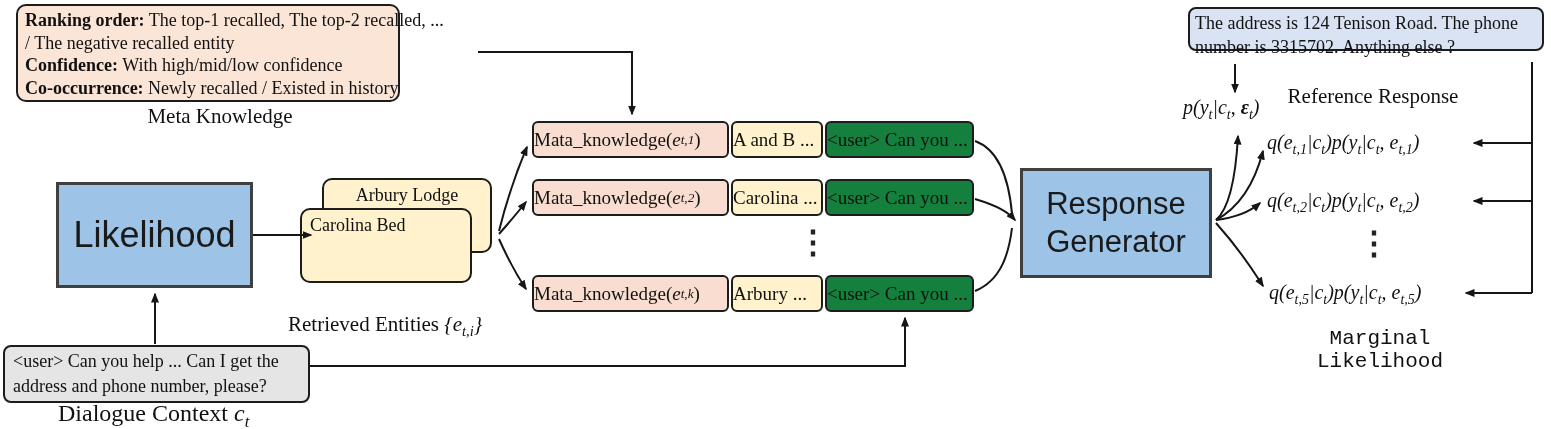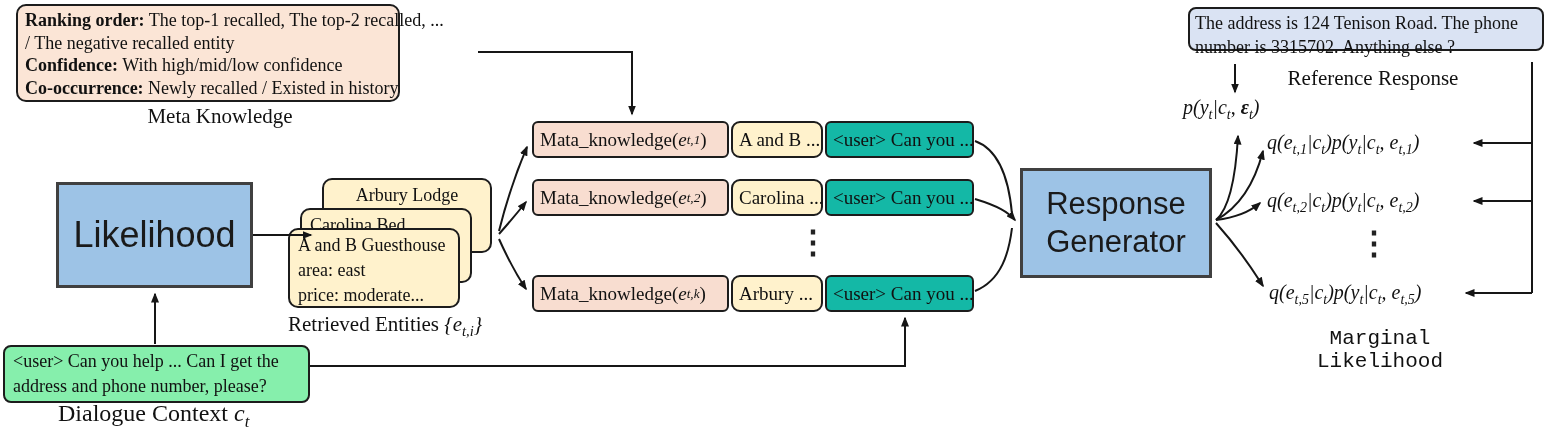--- a/index.html
+++ b/index.html
@@ -11,44 +11,44 @@
   .box{border:2px solid #1c1c1c;box-sizing:border-box;}
   .rounded{border-radius:10px;}
   
   .meta-box{left:4px;top:4px;width:384px;height:98px;background:#fbe5d6;padding:3px 7px;
     font-size:18px;line-height:22.5px;white-space:nowrap;margin-left:12px;}
   .meta-box b{font-weight:bold;}
   .meta-label{left:40px;top:104px;width:360px;text-align:center;font-size:21px;}
   
   .ref-box{left:1188px;top:7px;width:356px;height:44px;background:#dae3f3;border-radius:8px;
     padding:2px 5px;font-size:18px;line-height:24px;white-space:nowrap;}
-  .ref-label{left:1268px;top:66px;width:210px;text-align:center;font-size:21px;}
+  .ref-label{left:1268px;top:84px;width:210px;text-align:center;font-size:21px;}
   
   .blue-box{background:#9dc3e6;border:3px solid #404040;box-sizing:border-box;display:flex;
     flex-direction:column;align-items:center;justify-content:center;
     font-family:"Liberation Sans","DejaVu Sans",sans-serif;color:#1a1a1a;}
   .retriever{left:56px;top:182px;width:197px;height:106px;font-size:36px;}
   .rg{left:1020px;top:168px;width:192px;height:110px;font-size:31px;line-height:38px;}
   
   .card{background:#fff2cc;border:2px solid #1c1c1c;border-radius:10px;box-sizing:border-box;
     font-size:18px;line-height:25px;padding:3px 8px;}
   .card-back{left:322px;top:178px;width:170px;height:75px;text-align:center;}
   .card-mid{left:300px;top:208px;width:172px;height:75px;}
   .card-front{left:288px;top:228px;width:172px;height:80px;}
   .entities-label{left:288px;top:312px;font-size:21px;}
   
-  .dialogue-box{left:3px;top:345px;width:307px;height:58px;background:#86efac;border-radius:8px;
+  .dialogue-box{left:3px;top:345px;width:307px;height:58px;background:#e5e5e5;border-radius:8px;
     padding:2px 8px;font-size:18px;line-height:25px;white-space:nowrap;}
   .dialogue-label{left:58px;top:400px;font-size:21px;}
   
   .cell{border:2px solid #1c1c1c;box-sizing:border-box;border-radius:6px;display:flex;
-    align-items:center;padding-left:6px;font-size:19px;height:37px;position:absolute;white-space:nowrap;}
+    align-items:center;padding-left:0;font-size:19px;height:37px;position:absolute;white-space:nowrap;}
   .cell-pink{background:#f8ddd0;left:532px;width:197px;}
-  .cell-yellow{background:#fff2cc;left:731px;width:92px;border-radius:9px;}
-  .cell-green{background:#14b8a6;left:825px;width:149px;}
+  .cell-yellow{background:#fff2cc;left:731px;width:92px;}
+  .cell-green{background:#15803d;left:825px;width:149px;}
   .row1{top:121px;} .row2{top:179px;} .row3{top:275px;}
   
   .formula{font-size:20px;white-space:nowrap;font-family:Liberation Serif, serif;}
   .f-p{left:1183px;top:96px;}
   .f-q1{left:1267px;top:131px;}
   .f-q2{left:1267px;top:189px;}
   .f-q5{left:1269px;top:281px;}
   .marginal-label{left:1270px;top:327px;width:220px;text-align:center;font-size:21px;font-family:Liberation Mono, monospace;}
   .m-i{font-style:italic;}
   .m-n{font-style:normal;}
@@ -80,25 +80,20 @@
 
   <div class="abs blue-box retriever">
     <span>Likelihood</span>
   </div>
 
   <div class="abs card card-back">
     <span>Arbury Lodge</span>
   </div>
   <div class="abs card card-mid">
     <span>Carolina Bed</span>
-  </div>
-  <div class="abs card card-front">
-    <div>A and B Guesthouse</div>
-    <div>area: east</div>
-    <div>price: moderate...</div>
   </div>
   <div class="abs entities-label formula" style="font-size:21px;"><span class="m-n">Retrieved Entities  </span><span class="m-i">{e</span><sub class="m-sub">t,i</sub><span class="m-i">}</span></div>
 
   <div class="abs box dialogue-box">
     <div>&lt;user&gt; Can you help ... Can I get the</div>
     <div>address and phone number, please?</div>
   </div>
   <div class="abs dialogue-label formula" style="font-size:24px;"><span class="m-n">Dialogue Context  </span><span class="m-i">c</span><sub class="m-sub">t</sub></div>
 
   <div class="cell cell-pink row1">

